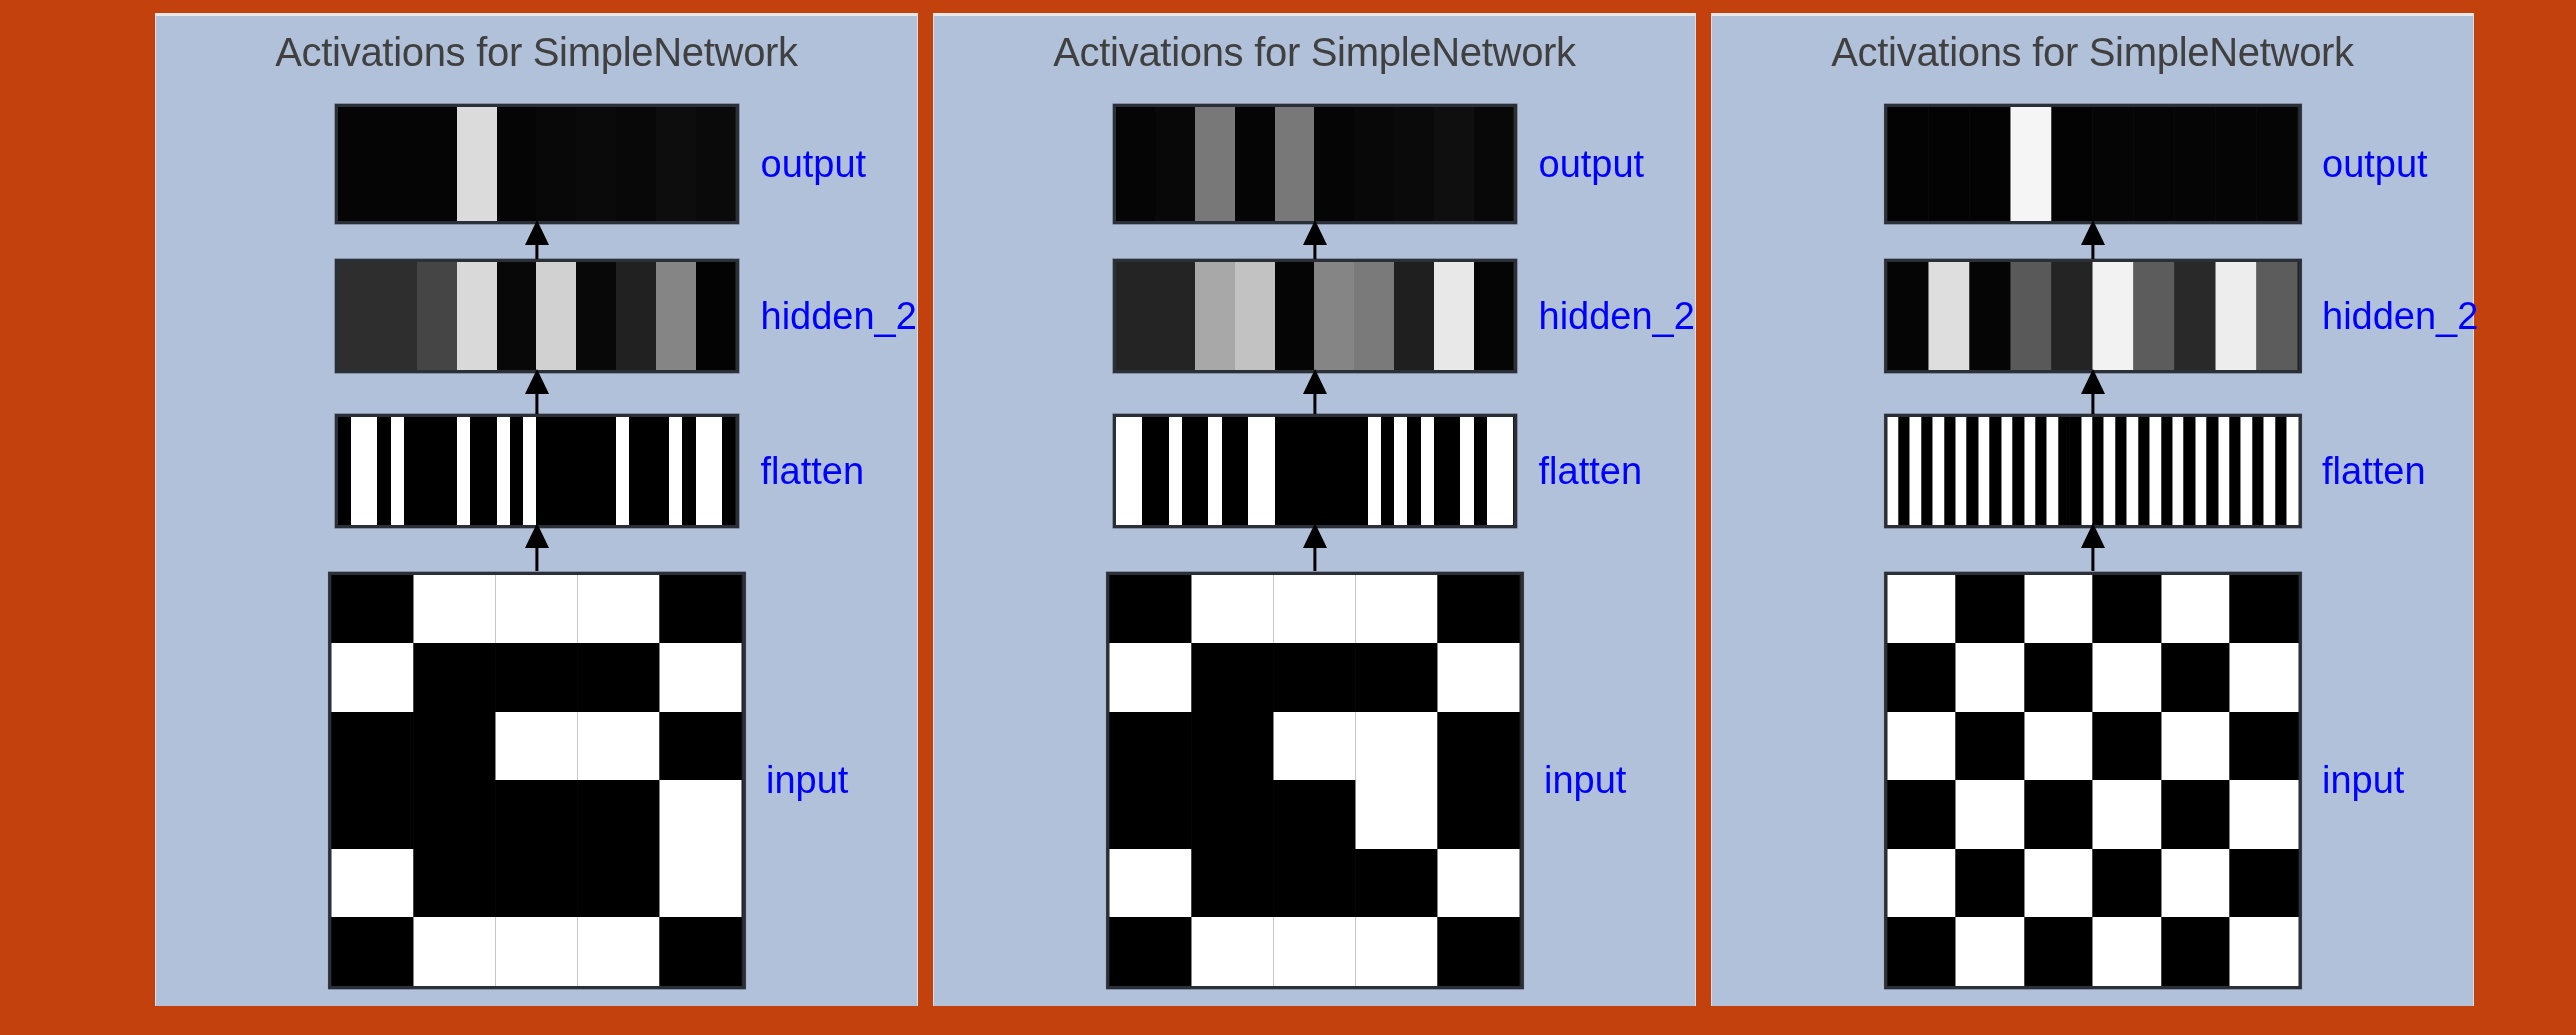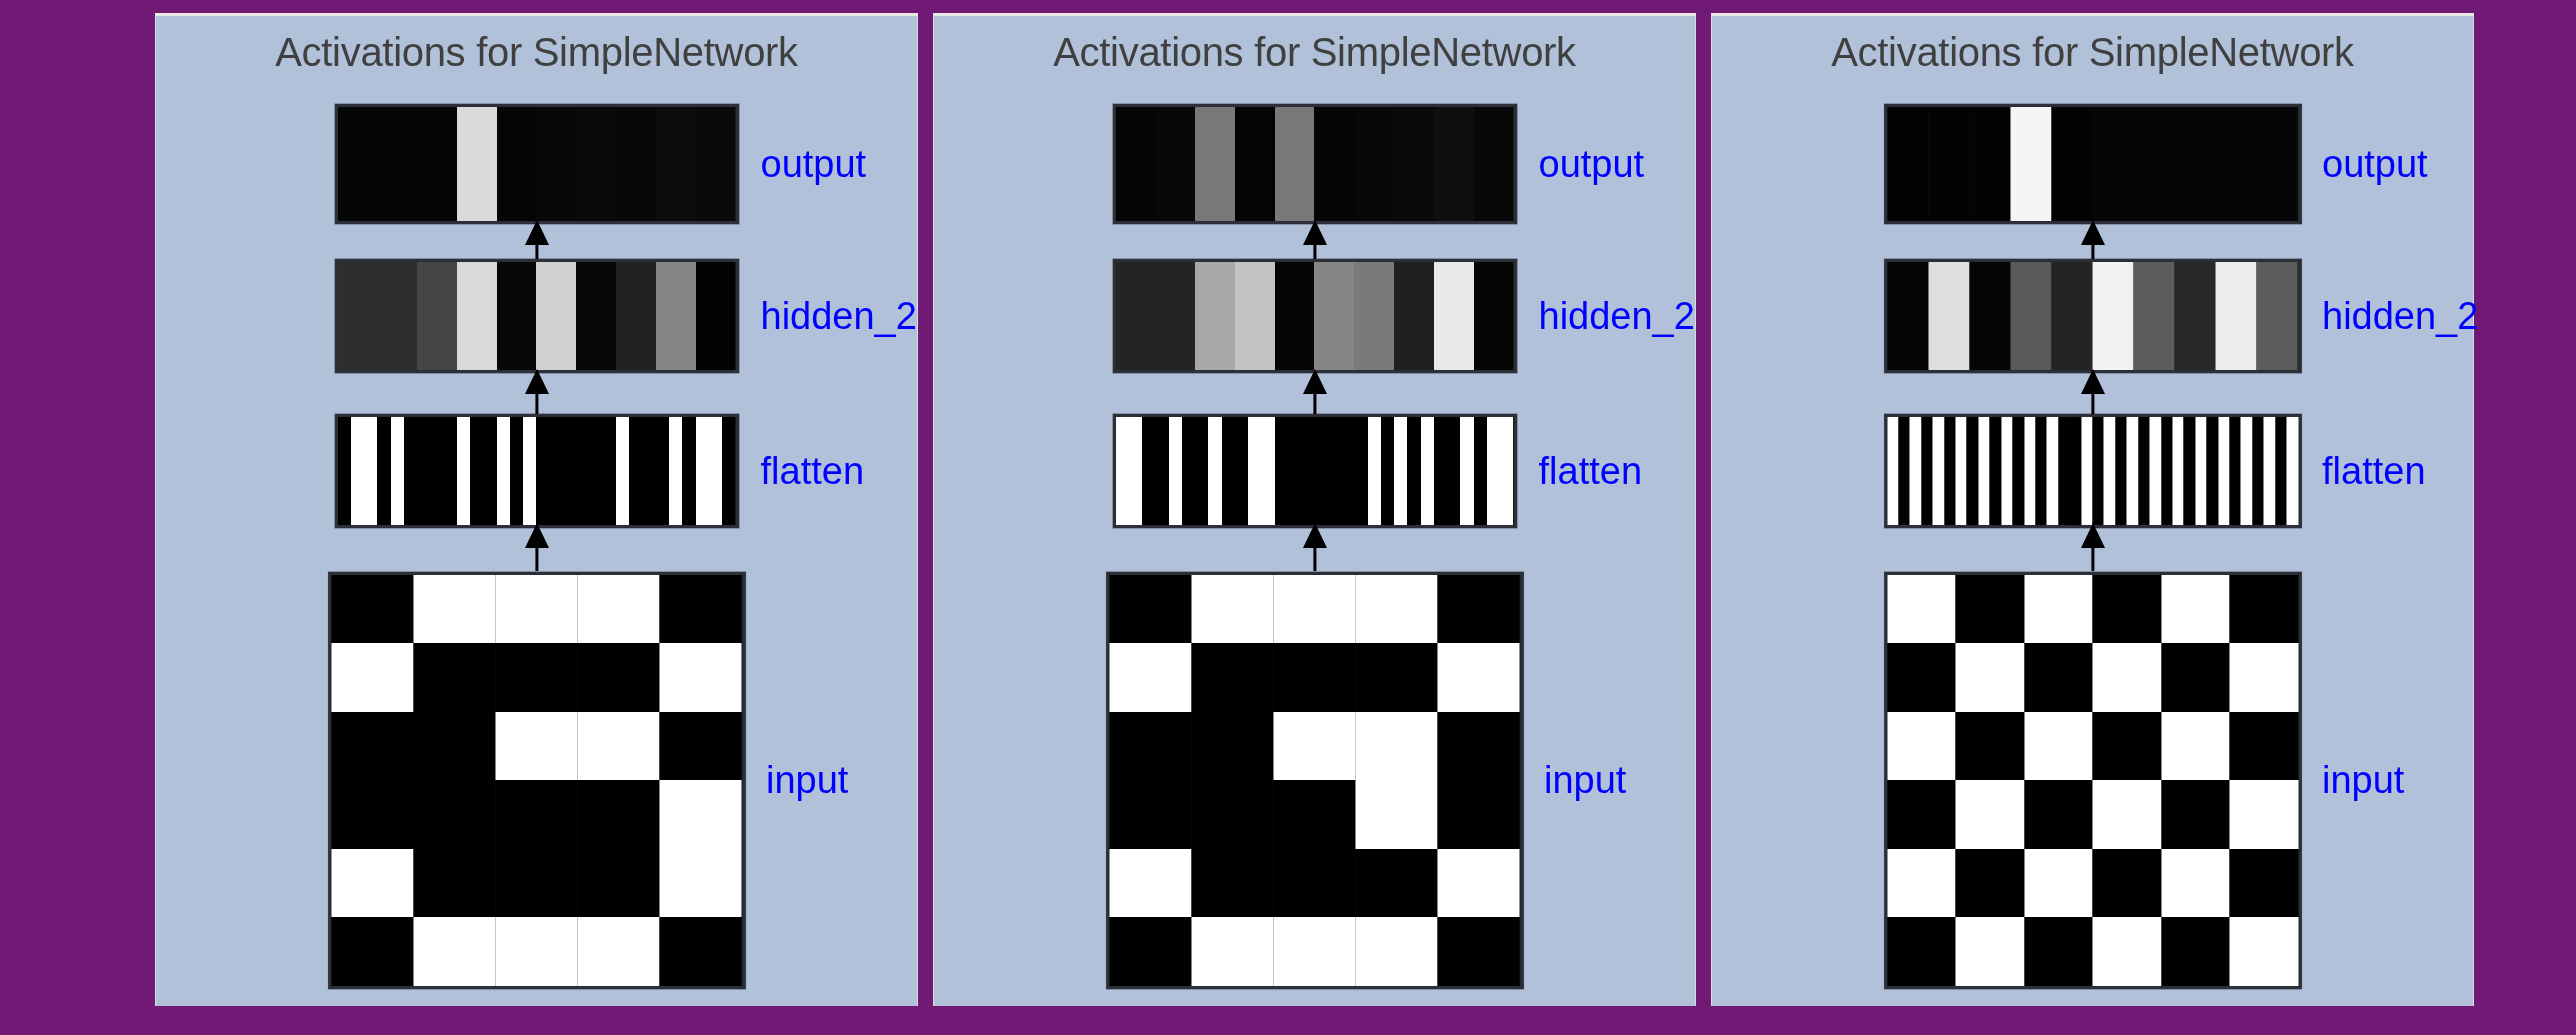--- a/index.html
+++ b/index.html
@@ -5,21 +5,21 @@
   * { box-sizing: border-box; margin: 0; padding: 0; }
   html, body {
     width: 2576px; height: 1035px;
     background: #ffffff;
     font-family: "Liberation Sans", sans-serif;
     overflow: hidden;
   }
   #stage {
     position: relative;
     width: 2576px; height: 1035px;
-    background: #701a75;
+    background: #c2410c;
     display: flex;
     align-items: flex-start;
     padding-left: 155px;
     padding-top: 12.6px;
     gap: 15px;
   }
   .panel {
     position: relative;
     width: 763px;
     height: 993px;

